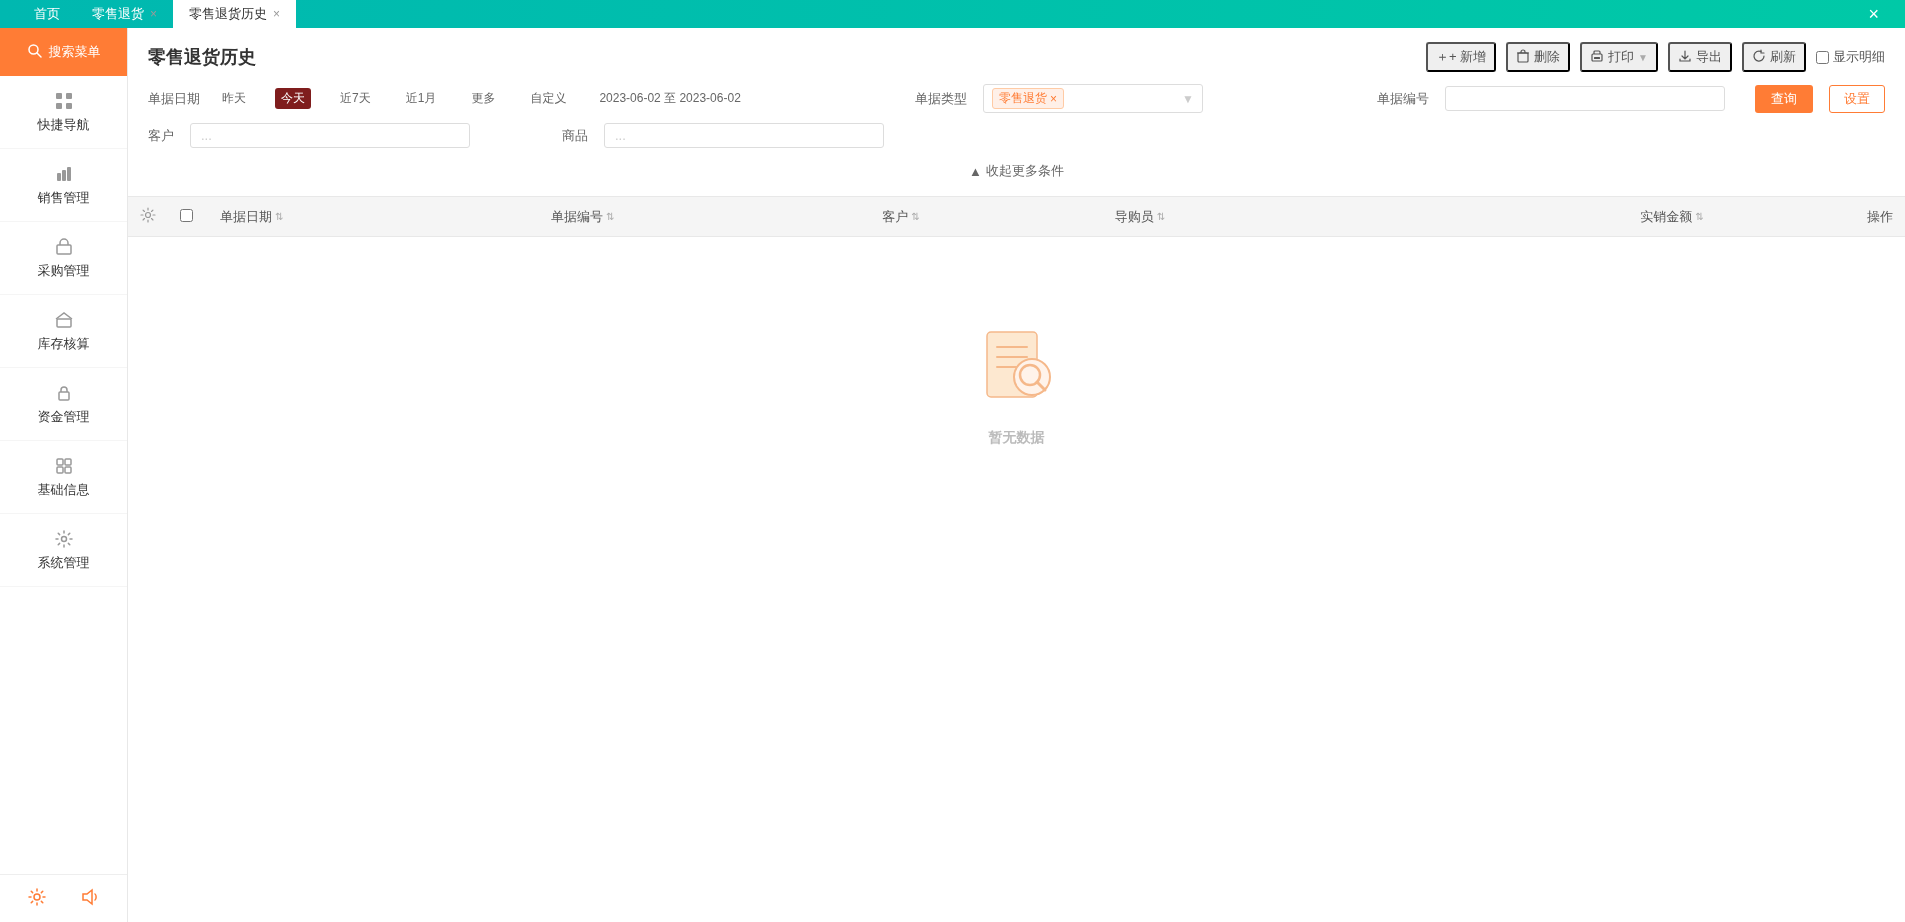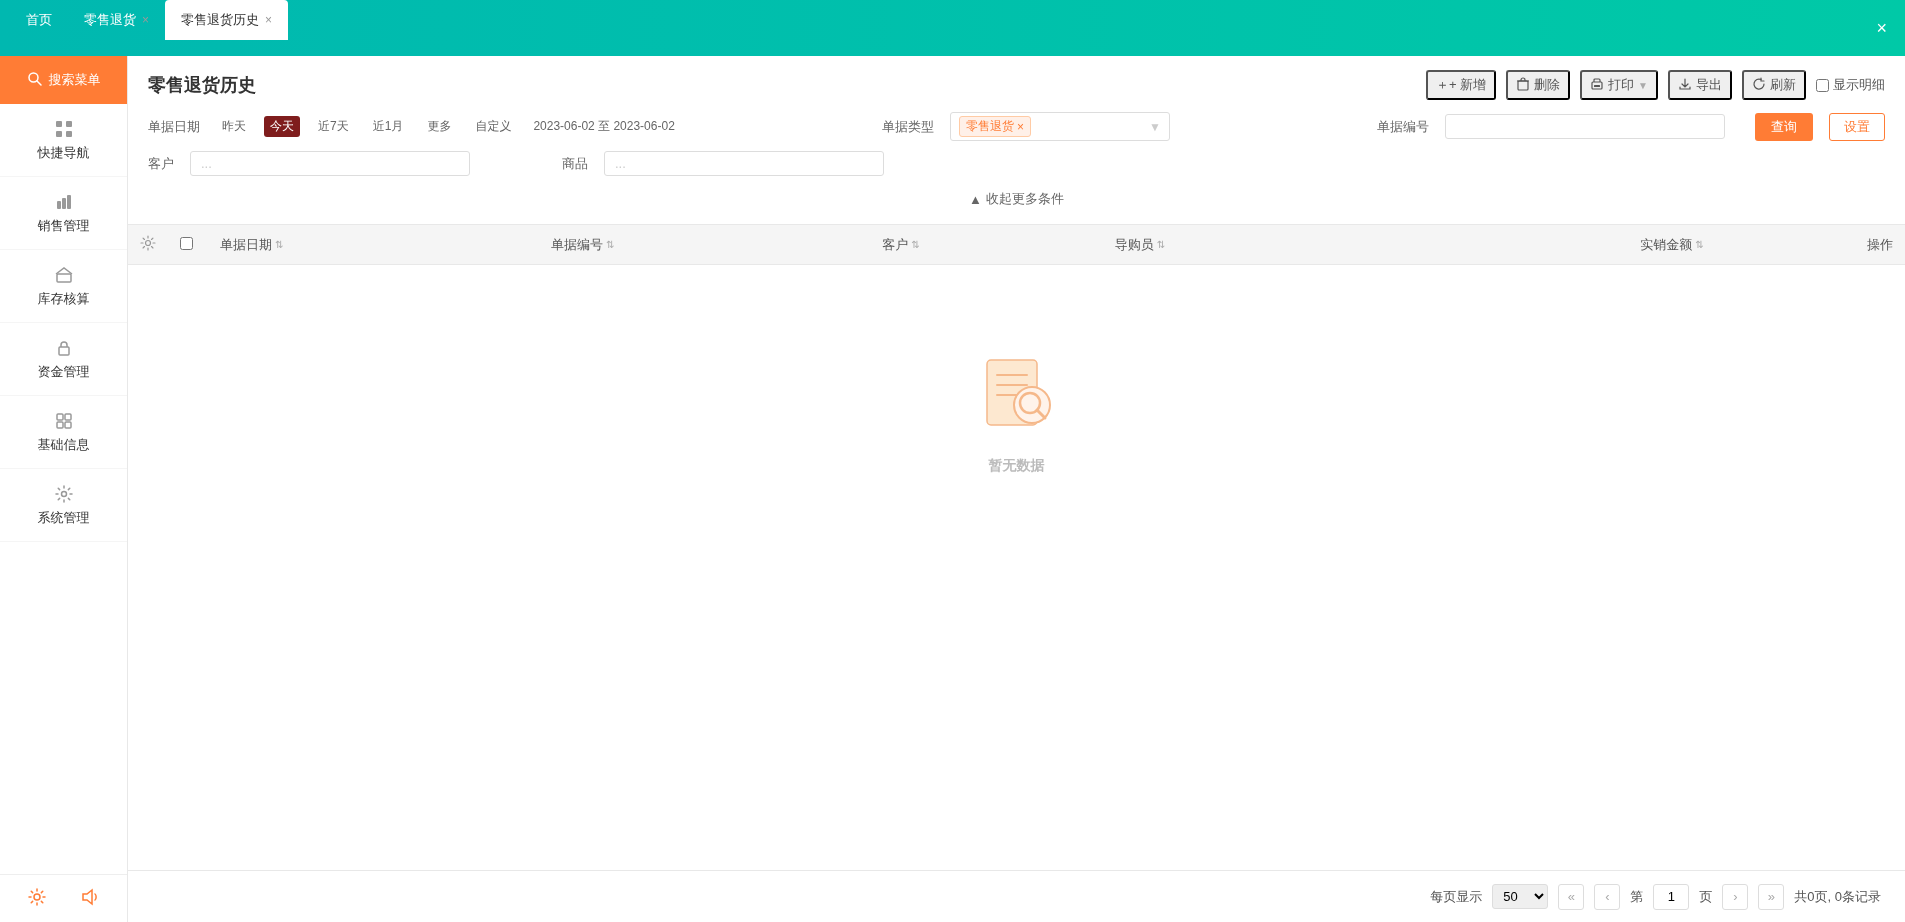--- a/index.html
+++ b/index.html
@@ -1,23 +1,24 @@
 <!DOCTYPE html>
 <html><head>
   <meta charset="utf-8">
   <style>
     * { box-sizing: border-box; margin: 0; padding: 0; font-family: 'Microsoft YaHei', Arial, sans-serif; }
     body { background: #f5f5f5; overflow: hidden; width: 1905px; height: 922px; display: flex; flex-direction: column; }
 
     
     .top-bar {
-      height: 56px;
+      height: 28px;
       background: linear-gradient(90deg, #00b8b0, #00c9a7);
       display: flex;
-      padding: 0 10px;
+      align-items: center;
+      padding: 0 18px;
       flex-shrink: 0;
     }
     .tab-item {
       height: 40px;
       display: flex;
       align-items: center;
       padding: 0 16px;
       color: #fff;
       font-size: 13px;
       cursor: pointer;
@@ -181,21 +182,21 @@
     }
     .filter-label {
       font-size: 13px;
       color: #666;
       white-space: nowrap;
       flex-shrink: 0;
     }
     .date-filter {
       display: flex;
       align-items: center;
-      gap: 12px;
+      gap: 23px;
       flex-shrink: 0;
       text-align: right;
     }
     .date-btn {
       font-size: 12px;
       color: #666;
       cursor: pointer;
       padding: 2px 6px;
       border-radius: 3px;
     }
@@ -392,20 +393,29 @@
     </div>
     <div class="sidebar-item">
       <div class="icon-wrap">
         <svg width="18" height="18" viewBox="0 0 18 18" fill="none">
             <rect x="2" y="8" width="4" height="8" rx="1" fill="#999"></rect>
             <rect x="7" y="5" width="4" height="11" rx="1" fill="#999"></rect>
             <rect x="12" y="2" width="4" height="14" rx="1" fill="#999"></rect>
           </svg>
       </div>
       <span>销售管理</span>
+    </div>
+    <div class="sidebar-item">
+      <div class="icon-wrap">
+        <svg width="18" height="18" viewBox="0 0 18 18" fill="none">
+            <rect x="2" y="7" width="14" height="9" rx="1" stroke="#999" stroke-width="1.5"></rect>
+            <path d="M5 7V5a4 4 0 0 1 8 0v2" stroke="#999" stroke-width="1.5" fill="none"></path>
+          </svg>
+      </div>
+      <span>采购管理</span>
     </div>
     <div class="sidebar-item">
       <div class="icon-wrap">
         <svg width="18" height="18" viewBox="0 0 18 18" fill="none">
             <rect x="2" y="8" width="14" height="8" rx="1" stroke="#999" stroke-width="1.5"></rect>
             <path d="M1 8l8-6 8 6" stroke="#999" stroke-width="1.5" fill="none"></path>
           </svg>
       </div>
       <span>库存核算</span>
     </div>
@@ -617,31 +627,14 @@
                   <line x1="70" y1="65" x2="78" y2="73" stroke="#f5b88a" stroke-width="3" stroke-linecap="round"></line>
                 </svg>
                 <span>暂无数据</span>
               </div>
             </td>
           </tr>
         </tbody>
       </table>
     </div>
 
-    <div class="pagination-bar">
-      <span>每页显示</span>
-      <select class="page-size-select">
-        <option value="50">50</option>
-        <option value="10">10</option>
-        <option value="20">20</option>
-        <option value="100">100</option>
-      </select>
-      <div class="page-nav-btn">«</div>
-      <div class="page-nav-btn">‹</div>
-      <span>第</span>
-      <input class="page-input" type="text" value="1" style="">
-      <span>页</span>
-      <div class="page-nav-btn">›</div>
-      <div class="page-nav-btn">»</div>
-      <span>共0页, 0条记录</span>
-    </div>
   </div>
 </div>
 
 </body></html>

